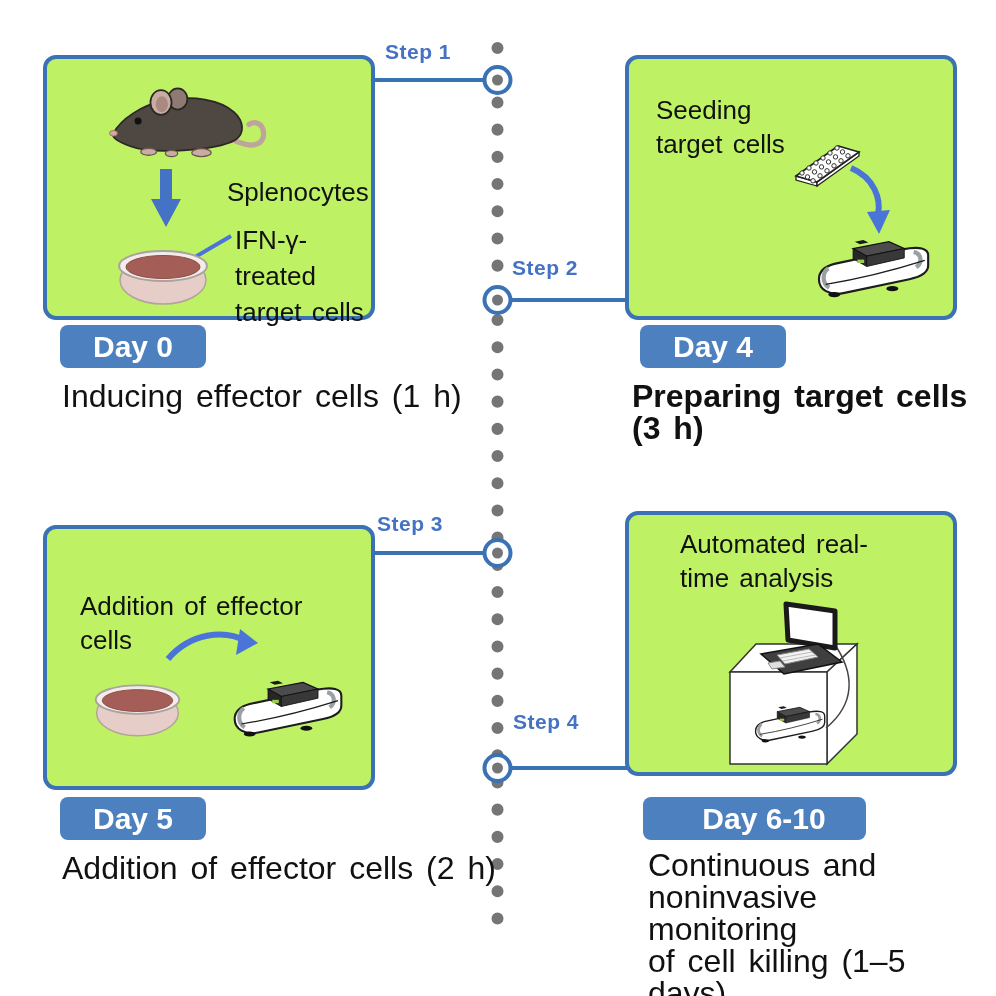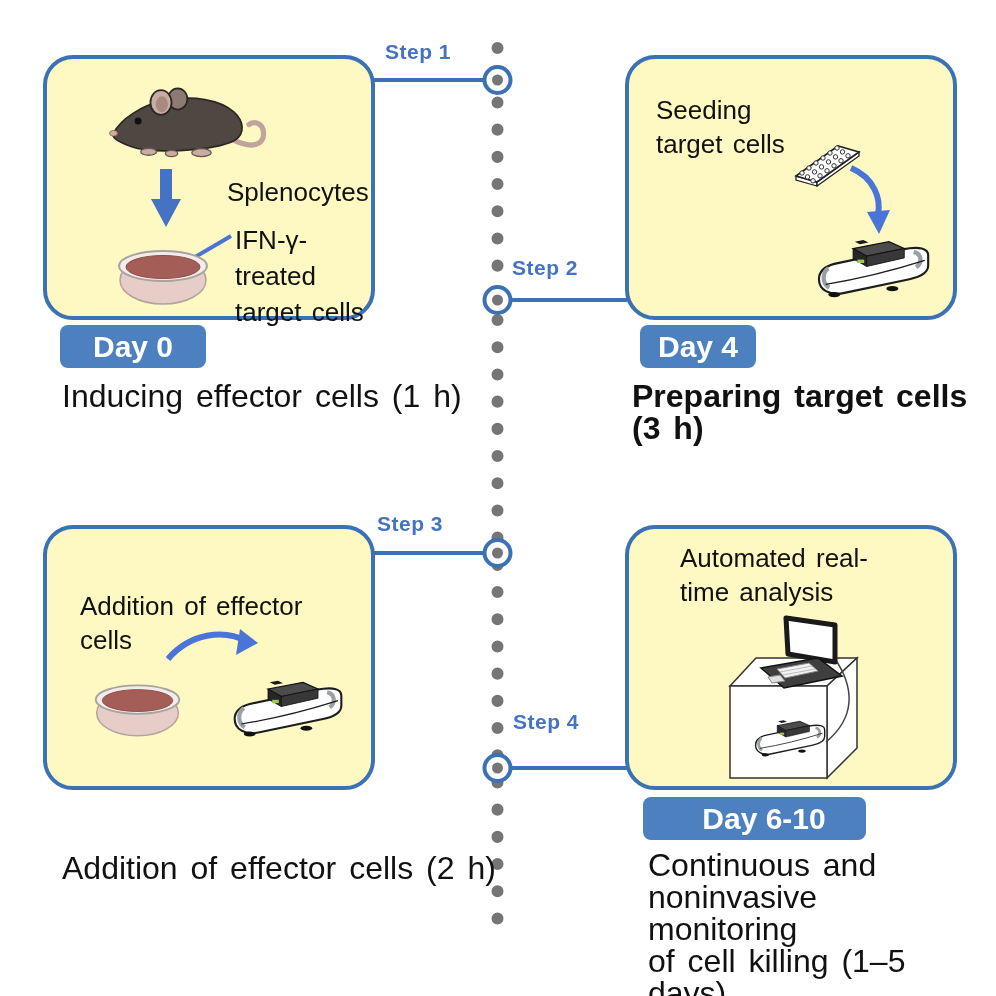--- a/index.html
+++ b/index.html
@@ -11,43 +11,43 @@
     --dish-media:#A55E57;
   }
   html,body{margin:0;padding:0;background:#ffffff;}
   .canvas{
     position:relative;width:996px;height:996px;background:#ffffff;overflow:hidden;
     font-family:"Liberation Sans", sans-serif;color:#111;
   }
   svg{display:block;}
   .overlay{position:absolute;left:0;top:0;width:996px;height:996px;pointer-events:none;}
   .panel{
-    position:absolute;width:332px;height:265px;background:#fef9c3;
-    border:4px solid var(--border-blue);border-radius:30px;box-sizing:border-box;
+    position:absolute;width:332px;height:265px;background:#bef264;
+    border:4px solid var(--border-blue);border-radius:13px;box-sizing:border-box;
   }
   .panel-1{left:43px;top:55px;}
   .panel-2{left:625px;top:55px;}
   .panel-3{left:43px;top:525px;}
-  .panel-4{left:625px;top:525px;}
+  .panel-4{left:625px;top:511px;}
   .abs{position:absolute;}
   .step-label{
     position:absolute;font-size:21px;font-weight:bold;color:var(--accent-blue);
     letter-spacing:0.5px;white-space:nowrap;
   }
   .step-1{left:385px;top:40px;}
   .step-2{left:512px;top:256px;}
   .step-3{left:377px;top:512px;}
   .step-4{left:513px;top:710px;}
   .day-badge{
     position:absolute;height:43px;background:var(--badge-blue);border-radius:8px;
     color:#fff;font-size:30px;font-weight:bold;display:flex;align-items:center;
     justify-content:center;white-space:nowrap;
   }
   .badge-1{left:60px;top:325px;width:146px;}
-  .badge-2{left:640px;top:325px;width:116px;}
+  .badge-2{left:640px;top:325px;width:146px;}
   .badge-3{left:60px;top:797px;width:146px;}
   .badge-4{left:643px;top:797px;width:204px;padding-left:19px;}
   .caption{
     position:absolute;font-size:32px;color:#111;white-space:pre-line;
     word-spacing:4px;line-height:32px;
   }
   .caption-1{left:62px;top:380px;}
   .caption-2{left:632px;top:380px;font-weight:bold;}
   .caption-3{left:62px;top:852px;}
   .caption-4{left:648px;top:849px;width:310px;}
@@ -211,20 +211,21 @@
       <polygon points="73,73 105,67 114,75 81,82" fill="#f2f2f2" stroke="#888" stroke-width="1"></polygon>
       <line x1="76" y1="76" x2="108" y2="70" stroke="#bbb" stroke-width="1"></line>
       <line x1="79" y1="79" x2="111" y2="73" stroke="#bbb" stroke-width="1"></line>
       <polygon points="64,81 76,79 81,85 68,87" fill="#e0e0e0" stroke="#888" stroke-width="1"></polygon>
       <use href="#plate-reader-art" transform="translate(44,121) scale(0.54)"></use>
     </svg>
   </div>
 
   <div class="day-badge badge-1">Day 0</div>
   <div class="day-badge badge-2">Day 4</div>
+  <div class="day-badge badge-3">Day 5</div>
   <div class="day-badge badge-4">Day 6-10</div>
 
   <div class="caption caption-1">Inducing effector cells (1 h)</div>
   <div class="caption caption-2">Preparing target cells (3 h)</div>
   <div class="caption caption-3">Addition of effector cells (2 h)</div>
   <div class="caption caption-4">Continuous and
 noninvasive monitoring
 of cell killing (1–5 days)</div>
 
 </div>

